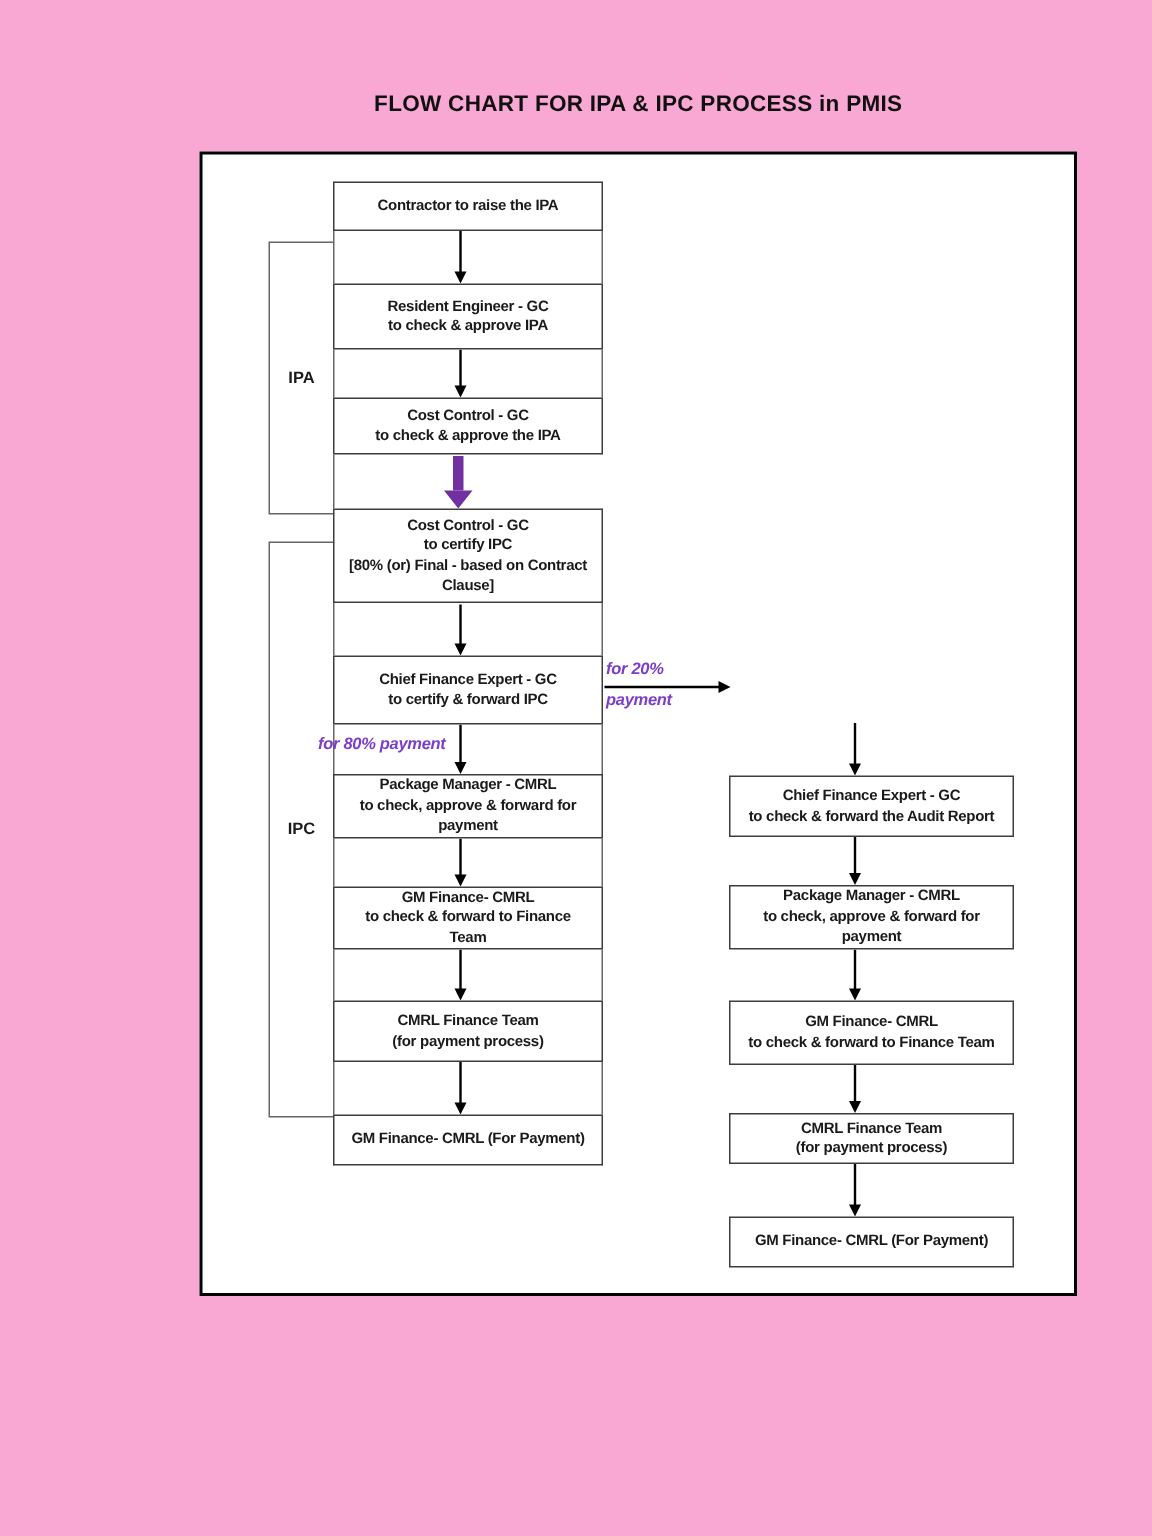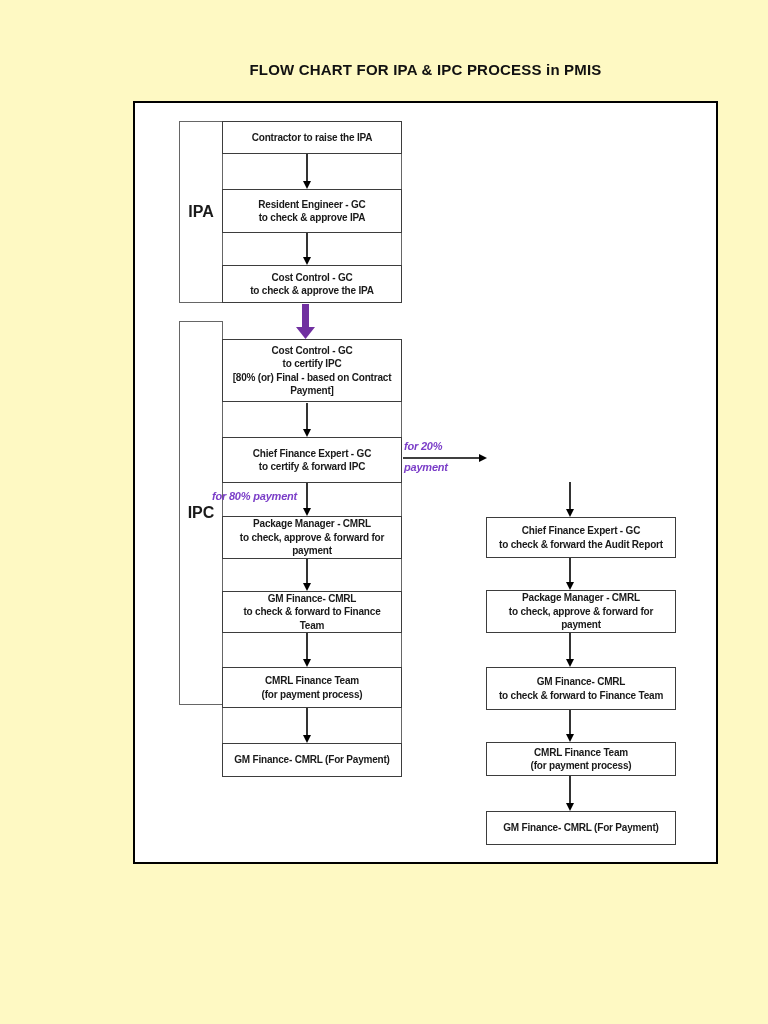--- a/index.html
+++ b/index.html
@@ -1,31 +1,31 @@
 <!DOCTYPE html>
 <html><head>
 <meta charset="utf-8">
 <style>
   html,body{margin:0;padding:0;background:#ffffff;}
   #page{
-    position:relative;width:768px;height:1024px;background:#fef9c3;
+    position:relative;width:768px;height:1024px;background:#f9a8d4;
     font-family:"Liberation Sans","DejaVu Sans",sans-serif;color:#1a1a1a;overflow:hidden;
   }
   #title{
     position:absolute;left:133px;top:61px;width:585px;text-align:center;
     font-size:15px;font-weight:bold;letter-spacing:0.2px;color:#111;
   }
   #frame{
     position:absolute;left:133px;top:101px;width:585px;height:763px;
     border:2px solid #000;box-sizing:border-box;background:#fff;
   }
   .group-label{
     position:absolute;box-sizing:border-box;border:1px solid #666;
     display:flex;align-items:center;justify-content:center;
-    font-size:16px;font-weight:bold;background:#fff;
+    font-size:11px;font-weight:bold;background:#fff;margin-top:40px;
   }
   .corridor{
     position:absolute;box-sizing:border-box;
     border-left:1px solid #666;border-right:1px solid #666;background:#fff;
   }
   .step{
     position:absolute;box-sizing:border-box;border:1px solid #3d3d3d;background:#fff;
     display:flex;flex-direction:column;align-items:center;justify-content:center;
     text-align:center;font-size:10px;font-weight:bold;line-height:1.34;
     letter-spacing:-0.2px;z-index:2;
@@ -61,21 +61,21 @@
     <div>to check &amp; approve the IPA</div>
   </div>
 
   <div class="group-label" style="left:179px;top:321px;width:44px;height:384px;">IPC</div>
   <div class="corridor" style="left:222px;top:339px;width:180px;height:438px;"></div>
 
   <div class="step" style="left:222px;top:339px;width:180px;height:63px;">
     <div>Cost Control - GC</div>
     <div>to certify IPC</div>
     <div>[80% (or) Final - based on Contract</div>
-    <div>Payment]</div>
+    <div>Clause]</div>
   </div>
   <div class="step" style="left:222px;top:437px;width:180px;height:46px;">
     <div>Chief Finance Expert - GC</div>
     <div>to certify &amp; forward IPC</div>
   </div>
   <div class="step" style="left:222px;top:516px;width:180px;height:43px;">
     <div>Package Manager - CMRL</div>
     <div>to check, approve &amp; forward for</div>
     <div>payment</div>
   </div>

